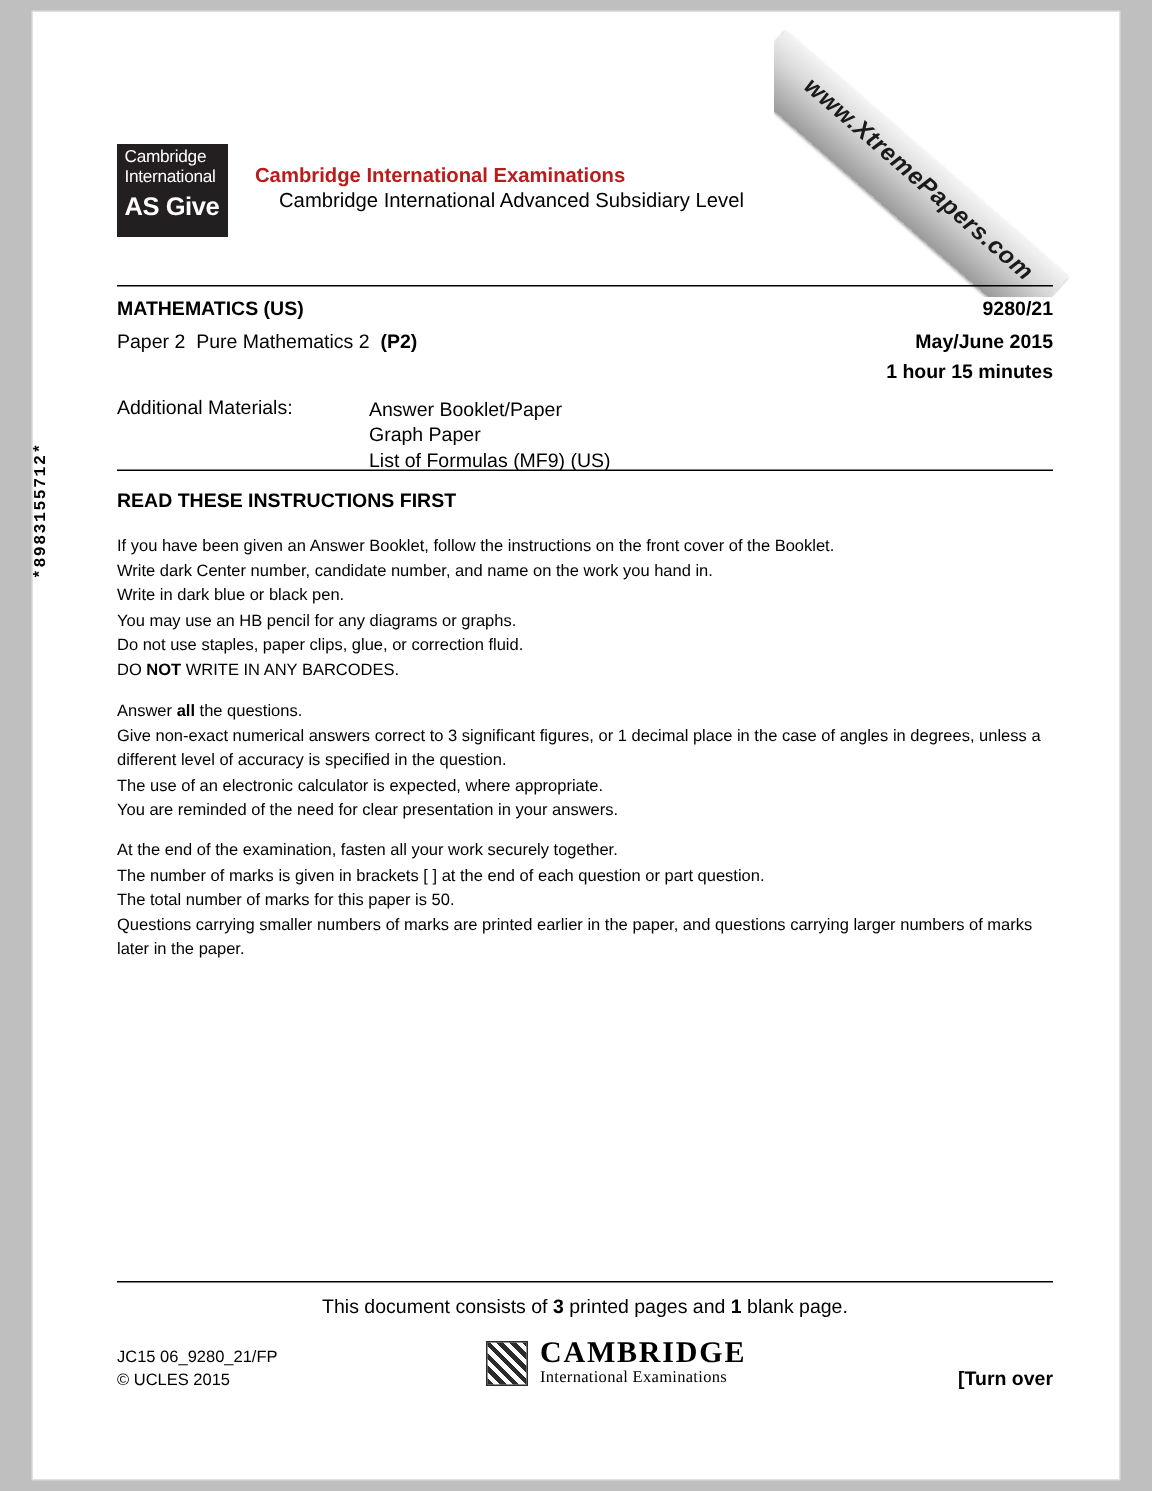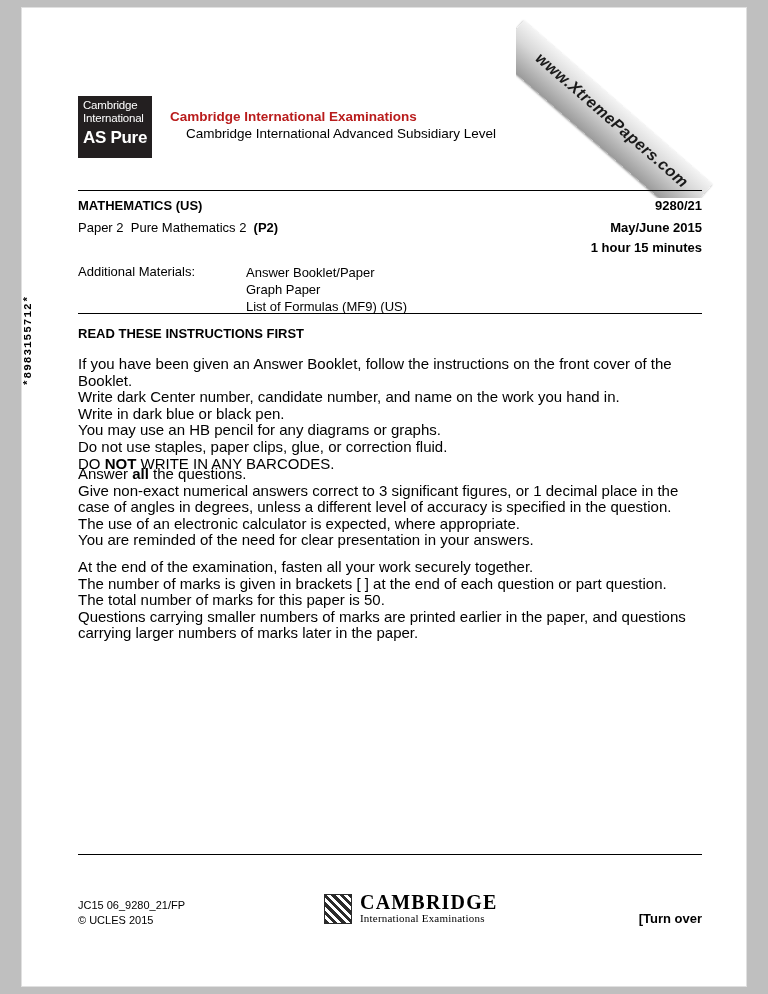--- a/index.html
+++ b/index.html
@@ -184,21 +184,21 @@
 
   .instr-title {
     position: absolute;
     left: 0; top: 318px;
     font-size: 13px; font-weight: bold;
   }
 
   .para {
     position: absolute;
     left: 0; width: 624px;
-    font-size: 15px;
+    font-size: 11px;
     line-height: 16.6px;
     color: #000;
   }
   .para.p1 { top: 348px; }
   .para.p2 { top: 458px; }
   .para.p3 { top: 551px; }
 
   .footer-note {
     position: absolute;
     left: 0; top: 855px; width: 624px;
@@ -261,21 +261,21 @@
       <div class="txt">www.XtremePapers.com</div>
     </div>
   </div>
 
   <div class="content">
 
     <div class="logo-row">
       <div class="logo-box">
         <div class="l1">Cambridge</div>
         <div class="l2">International</div>
-        <div class="l3">AS Pure</div>
+        <div class="l3">AS Give</div>
       </div>
       <div class="org-names">
         <div class="n1">Cambridge International Examinations</div>
         <div class="n2">Cambridge International Advanced Subsidiary Level</div>
       </div>
     </div>
 
     <div class="rule r1"></div>
 
     <div class="subject-row">
@@ -321,20 +321,23 @@
 
     <div class="para p3">
       <div>At the end of the examination, fasten all your work securely together.</div>
       <div>The number of marks is given in brackets [ ] at the end of each question or part question.</div>
       <div>The total number of marks for this paper is 50.</div>
       <div>Questions carrying smaller numbers of marks are printed earlier in the paper, and questions carrying larger numbers of marks later in the paper.</div>
     </div>
 
     <div class="rule r3"></div>
 
+    <div class="footer-note">
+      <span>This document consists of </span><b>3</b><span> printed pages and </span><b>1</b><span> blank page.</span>
+    </div>
 
     <div class="footer-left">
       <div>JC15 06_9280_21/FP</div>
       <div>© UCLES 2015</div>
     </div>
 
     <div class="cam-logo">
       <div class="crest"></div>
       <div class="cam-text">
         <div class="c1">CAMBRIDGE</div>

